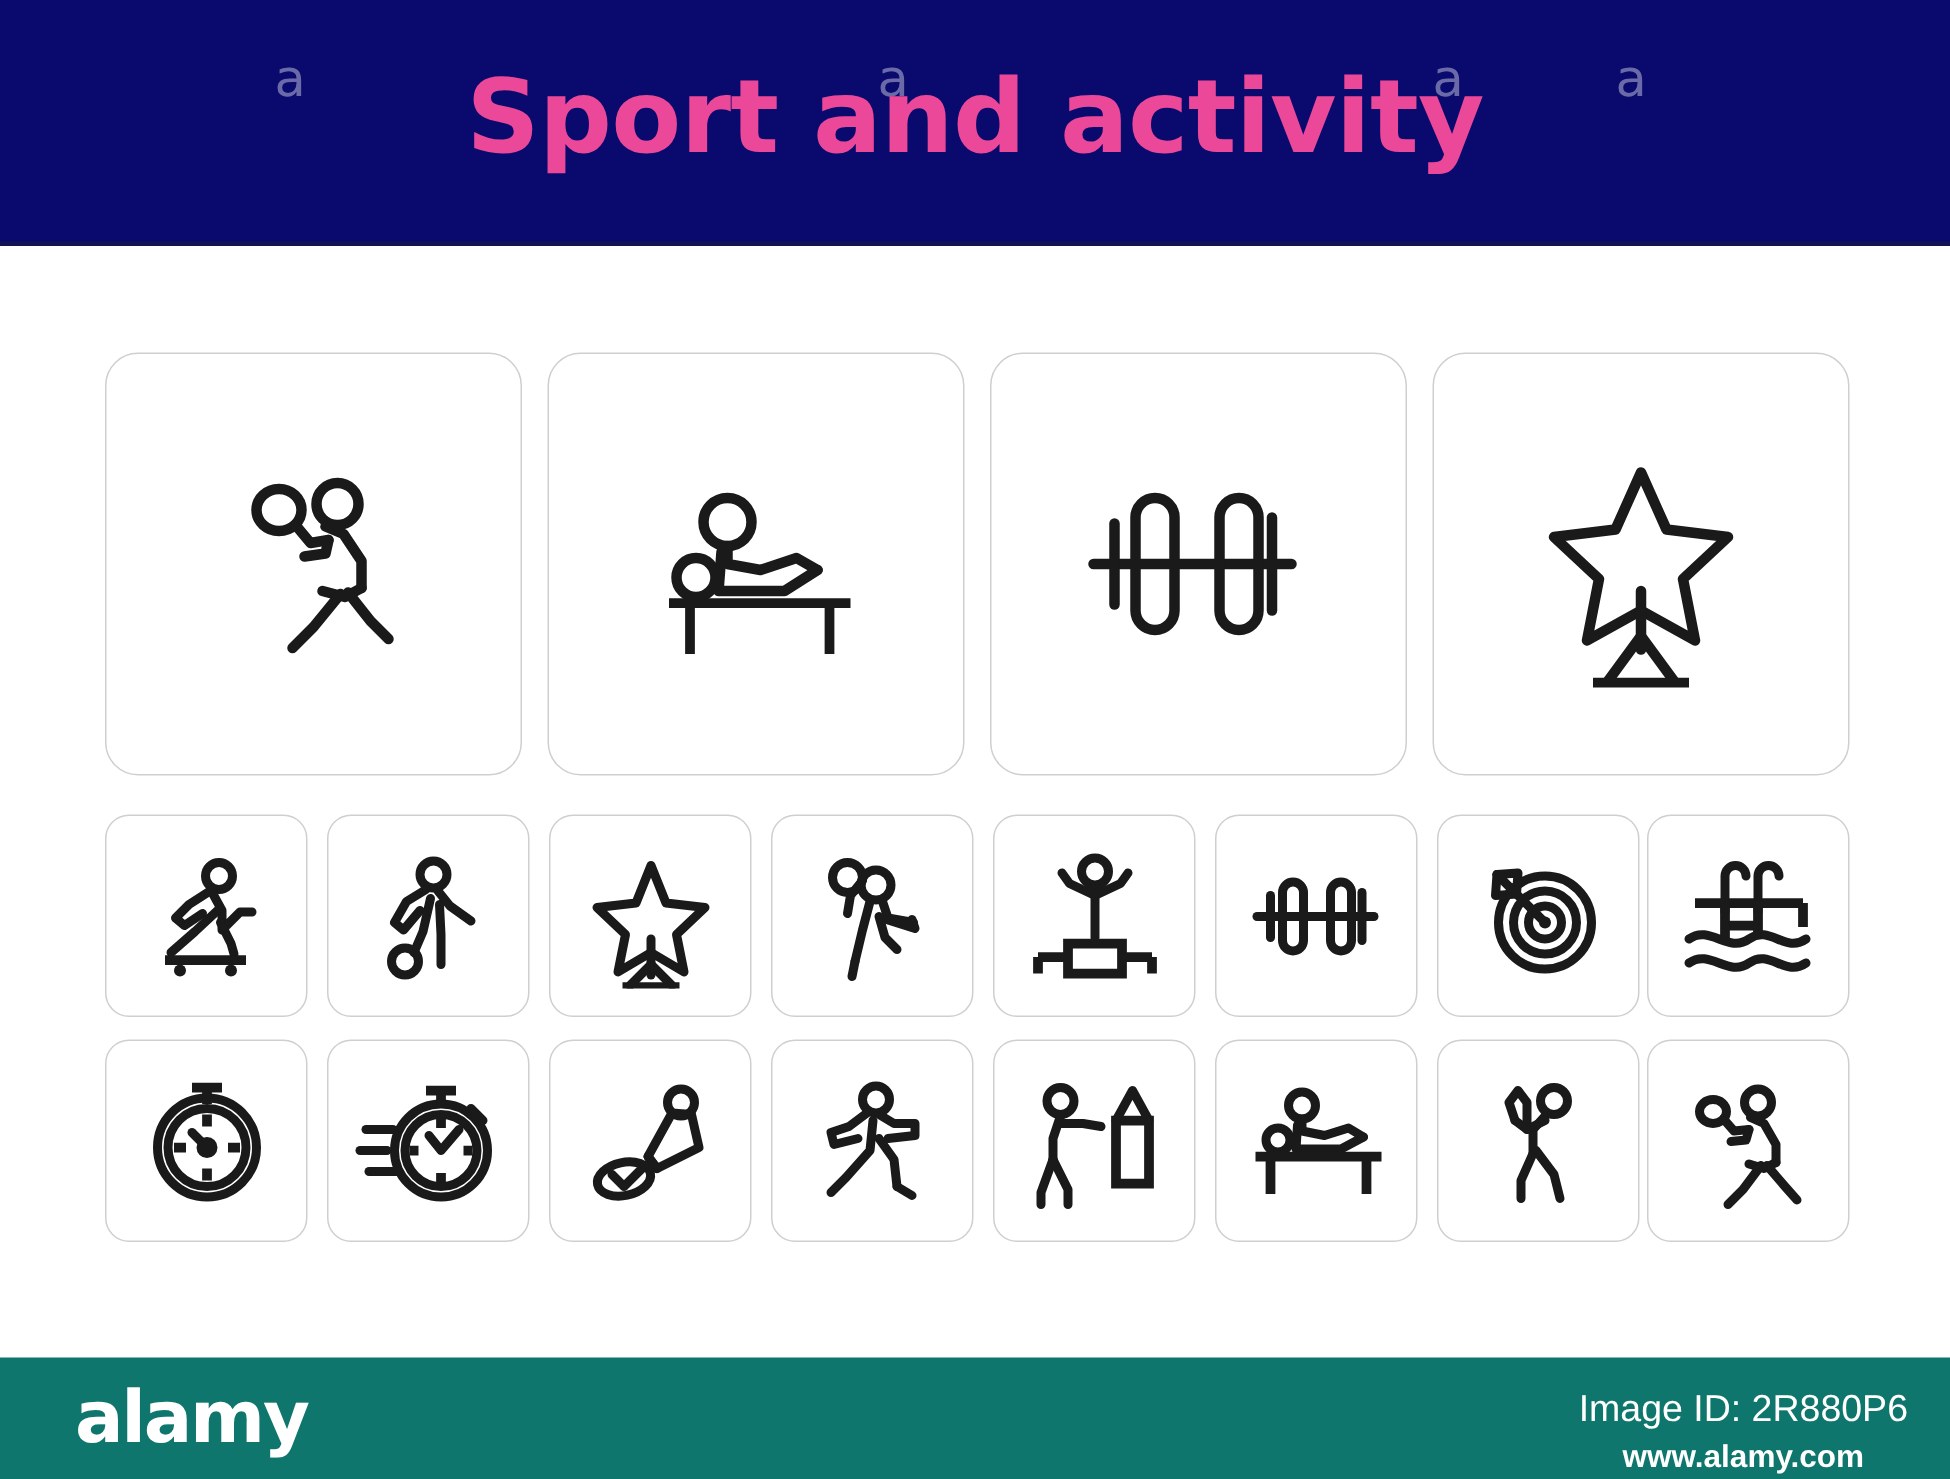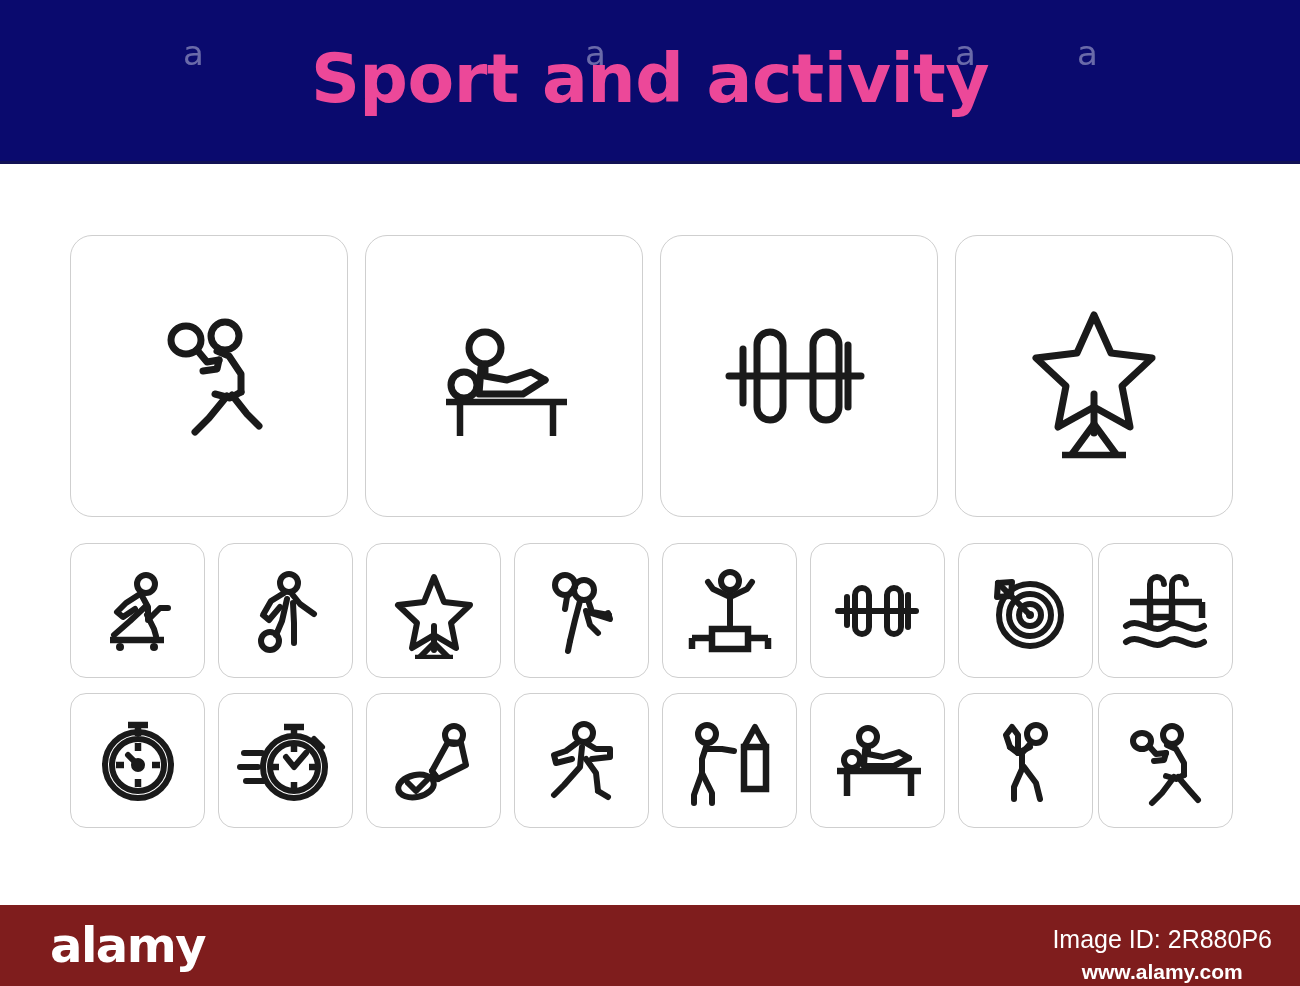--- a/index.html
+++ b/index.html
@@ -94,21 +94,21 @@
   .ico-thin { stroke: #1a1a1a; fill: none; stroke-width: 6; stroke-linecap: round; stroke-linejoin: round; }
   .ico-sq { stroke: #1a1a1a; fill: none; stroke-width: 6.5; stroke-linecap: butt; stroke-linejoin: miter; }
   .dotfill { fill: #1a1a1a; stroke: none; }
 
   
   .footer {
     position: absolute;
     left: 0; top: 905px;
     width: 1300px;
     height: 81px;
-    background: #7f1d1d;
+    background: #0f766e;
   }
   .alamy-logo {
     position: absolute;
     left: 50px; top: 16px;
     color: #ffffff;
     font-family: "DejaVu Sans", sans-serif;
     font-weight: bold;
     font-size: 48px;
     line-height: 1;
     letter-spacing: -1.5px;

